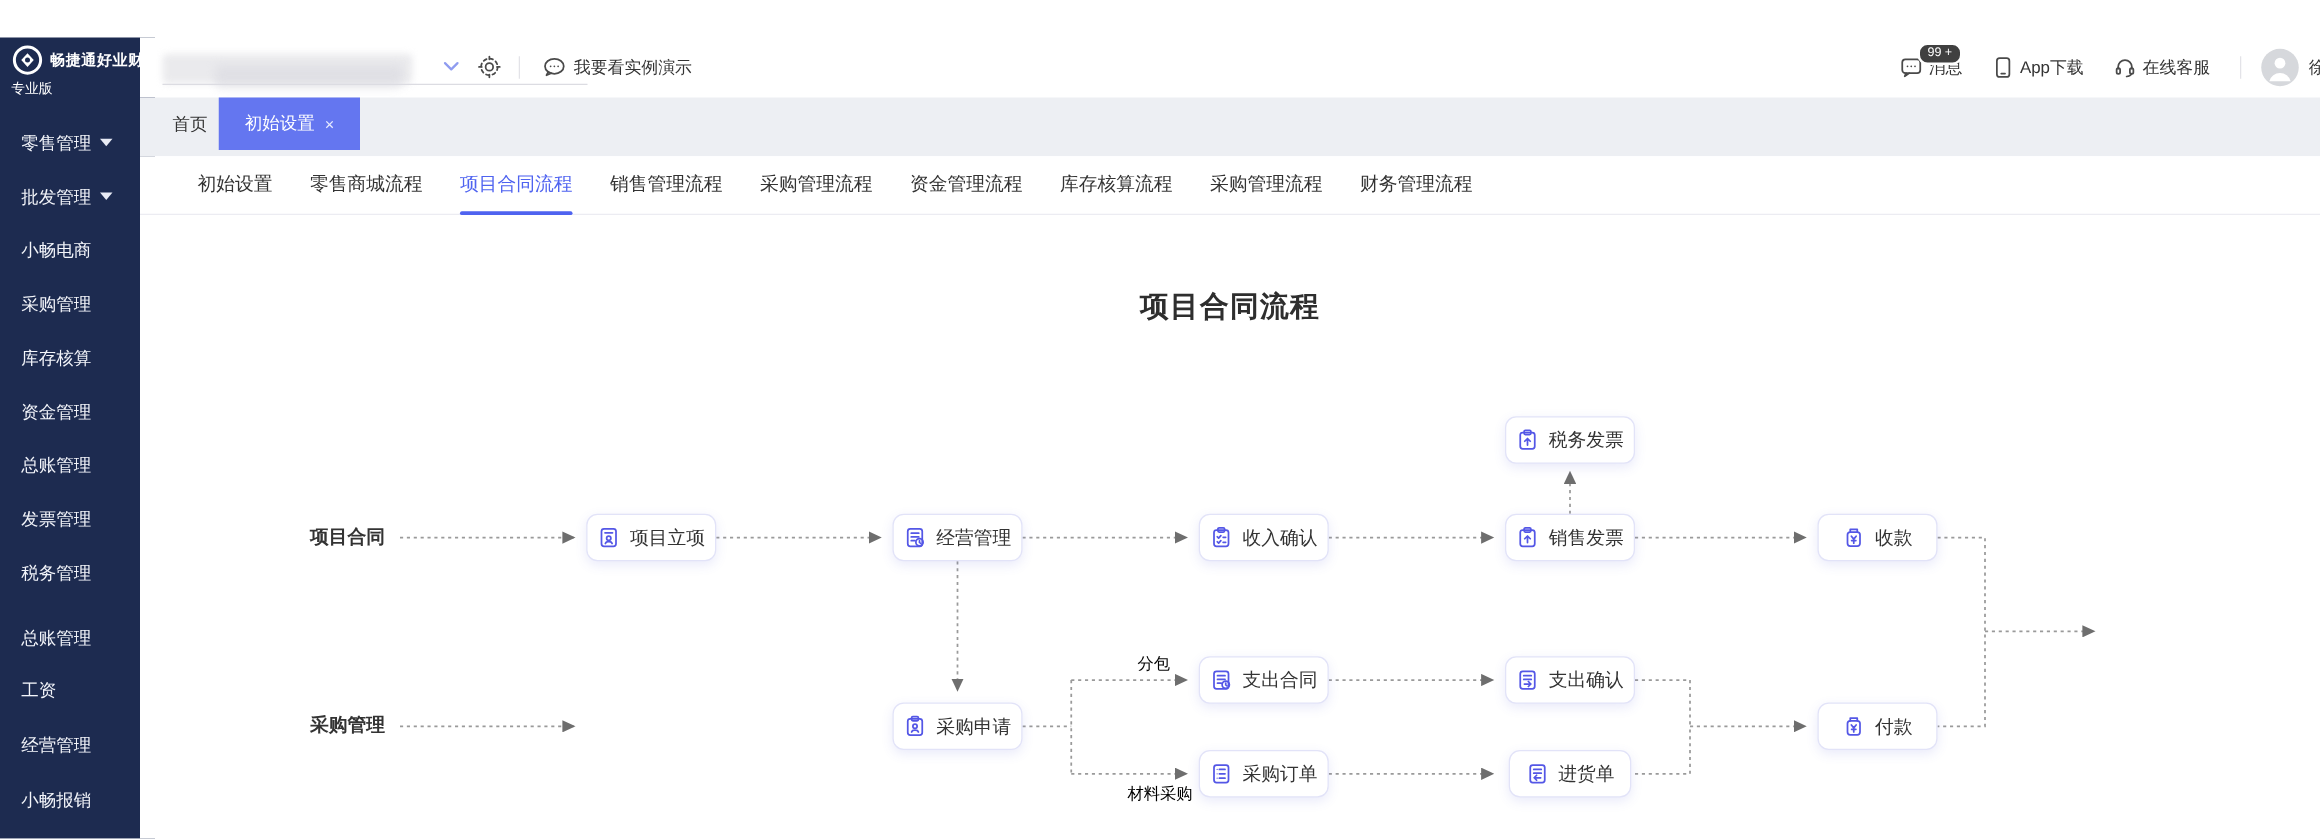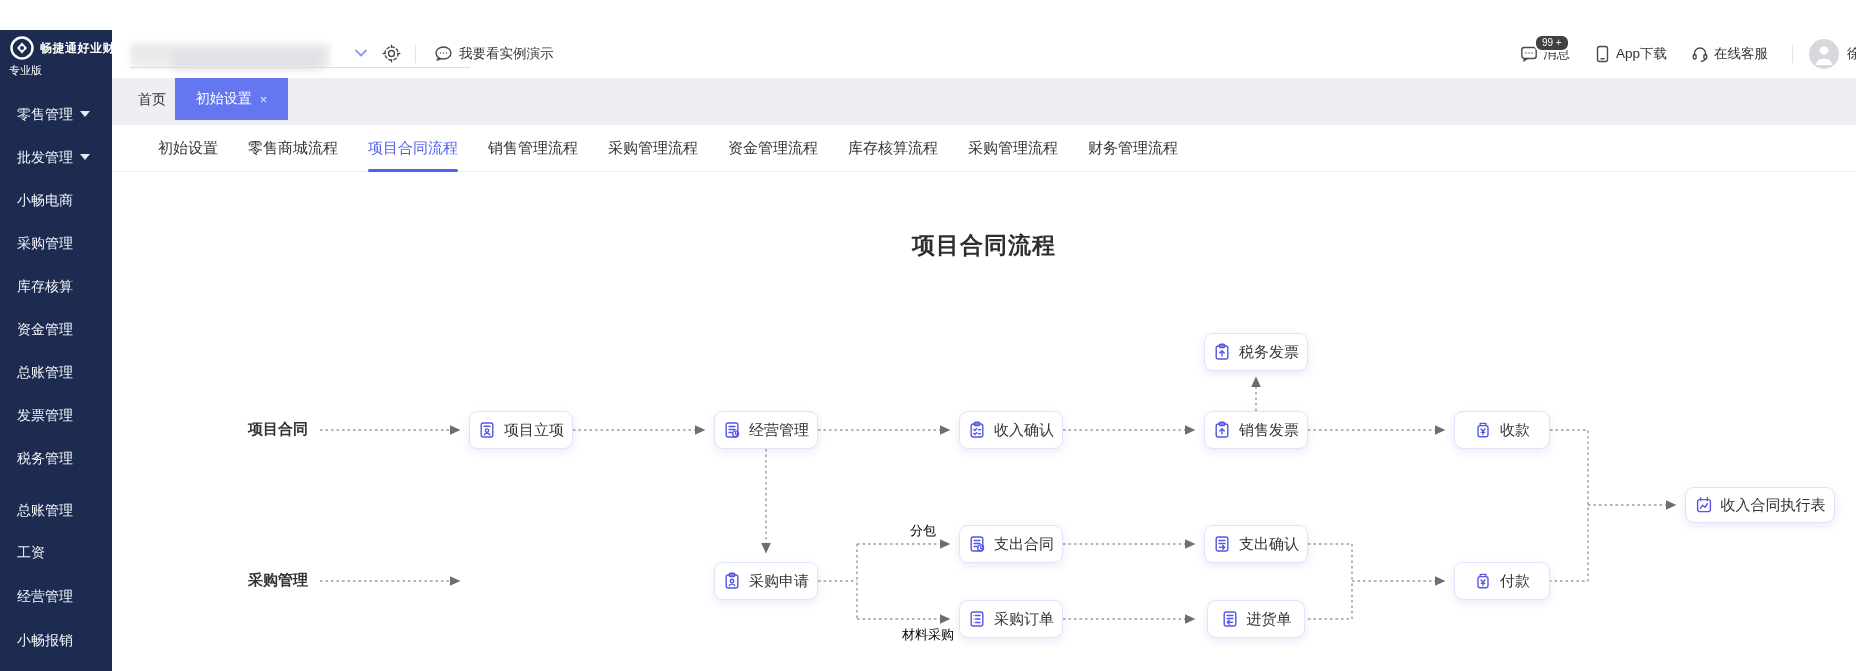--- a/index.html
+++ b/index.html
@@ -275,28 +275,20 @@
     </div>
     <div class="node" style="left:1342px; top:239px; width:96px">
       <svg class="nicon" viewBox="0 0 18 18">
         <rect x="4" y="4.6" width="10" height="11.2" rx="2.2" class="ic"></rect>
         <path class="ic" d="M6.2 4.6 V2.4 h5.6 V4.6"></path>
         <path class="ic" d="M7.1 8 l1.9 2.3 1.9-2.3 M9 10.3 v3.2 M7.3 11.4 h3.4"></path>
       </svg>
       <span>收款</span>
     </div>
 
-    <div class="node small" style="left:1573px; top:315px; width:150px">
-      <svg class="nicon" viewBox="0 0 18 18">
-        <rect x="2.6" y="3.6" width="12.8" height="12" rx="2" class="ic"></rect>
-        <path class="ic" d="M5.6 1.6 v3 M12.4 1.6 v3"></path>
-        <path class="ic" d="M5.4 12.4 L7.8 9.2 l2 2 2.6-3.4"></path>
-      </svg>
-      <span>收入合同执行表</span>
-    </div>
 
     <div class="node" style="left:847px; top:353px; width:104px">
       <svg class="nicon" viewBox="0 0 18 18">
         <rect x="3.2" y="2" width="11.6" height="14" rx="2" class="ic"></rect>
         <path class="ic" d="M6 5.5 h6 M6 8.5 h6 M6 11.5 h3"></path>
         <circle cx="12.6" cy="12.8" r="2.9" class="ic" fill="#fff"></circle>
         <path class="ic" d="M12.6 11.5 v1.4 l1 .8"></path>
       </svg>
       <span>支出合同</span>
     </div>

